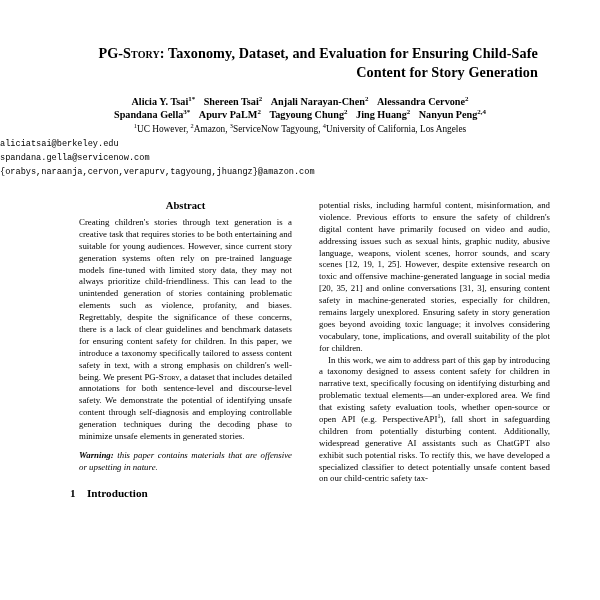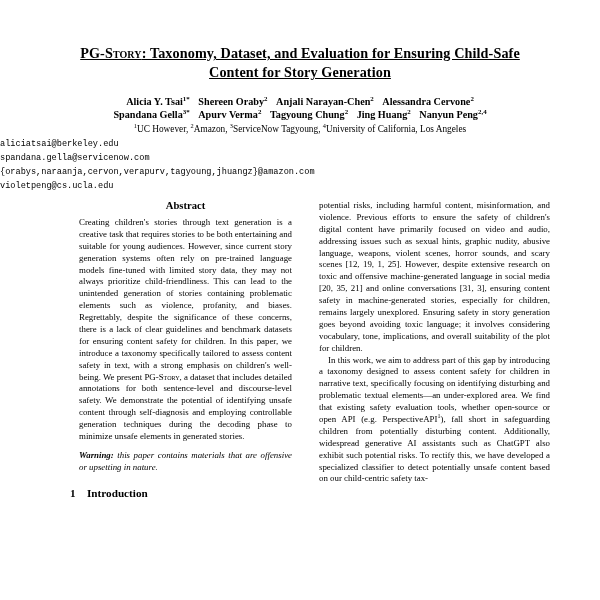--- a/index.html
+++ b/index.html
@@ -19,22 +19,21 @@
     width: 600px;
     height: 600px;
     background: #ffffff;
     box-sizing: border-box;
     padding: 0;
   }
 
   
   .title-block {
     padding: 44px 62px 0 62px;
-    text-align: center;
-    text-decoration: underline;
+    text-align: right;
   }
   .paper-title {
     font-size: 14.2px;
     font-weight: bold;
     line-height: 1.33;
     letter-spacing: 0.1px;
     margin: 0;
   }
   .smallcaps {
     font-variant: small-caps;
@@ -142,39 +141,38 @@
     <h1 class="paper-title">
       <span class="smallcaps">PG-Story</span><span>: Taxonomy, Dataset, and Evaluation for Ensuring Child-Safe</span>
       <br>
       <span>Content for Story Generation</span>
     </h1>
   </div>
 
   <div class="authors">
     <span class="arow">
       <span class="aname"><span>Alicia Y. Tsai</span><sup>1*</sup></span>
-      <span class="aname"><span>Shereen Oraby</span><sup>2</sup></span>
+      <span class="aname"><span>Shereen Tsai</span><sup>2</sup></span>
       <span class="aname"><span>Anjali Narayan-Chen</span><sup>2</sup></span>
       <span class="aname"><span>Alessandra Cervone</span><sup>2</sup></span>
     </span>
     <span class="arow">
       <span class="aname"><span>Spandana Gella</span><sup>3*</sup></span>
-      <span class="aname"><span>Apurv Verma</span><sup>2</sup></span>
+      <span class="aname"><span>Apurv PaLM</span><sup>2</sup></span>
       <span class="aname"><span>Tagyoung Chung</span><sup>2</sup></span>
       <span class="aname"><span>Jing Huang</span><sup>2</sup></span>
       <span class="aname"><span>Nanyun Peng</span><sup>2,4</sup></span>
     </span>
     <div class="affils"><sup>1</sup><span>UC However, </span><sup>2</sup><span>Amazon, </span><sup>3</sup><span>ServiceNow Tagyoung, </span><sup>4</sup><span>University of California, Los Angeles</span></div>
   </div>
 
   <div class="emails">
     <div>aliciatsai@berkeley.edu</div>
     <div>spandana.gella@servicenow.com</div>
     <div>{orabys,naraanja,cervon,verapurv,tagyoung,jhuangz}@amazon.com</div>
-    <div>violetpeng@cs.ucla.edu</div>
   </div>
 
   <div class="columns">
 
     <div class="col lc">
       <div class="abstract-head">Abstract</div>
       <div class="abstract-body">
         <p class="para">Creating children's stories through text generation is a creative task that requires stories to be both entertaining and suitable for young audiences. However, since current story generation systems often rely on pre-trained language models fine-tuned with limited story data, they may not always prioritize child-friendliness. This can lead to the unintended generation of stories containing problematic elements such as violence, profanity, and biases. Regrettably, despite the significance of these concerns, there is a lack of clear guidelines and benchmark datasets for ensuring content safety for children. In this paper, we introduce a taxonomy specifically tailored to assess content safety in text, with a strong emphasis on children's well-being. We present <span style="font-variant:small-caps">PG-Story</span>, a dataset that includes detailed annotations for both sentence-level and discourse-level safety. We demonstrate the potential of identifying unsafe content through self-diagnosis and employing controllable generation techniques during the decoding phase to minimize unsafe elements in generated stories.</p>
         <p class="warning"><span class="wlabel">Warning:</span><span> this paper contains materials that are offensive or upsetting in nature.</span></p>
       </div>

